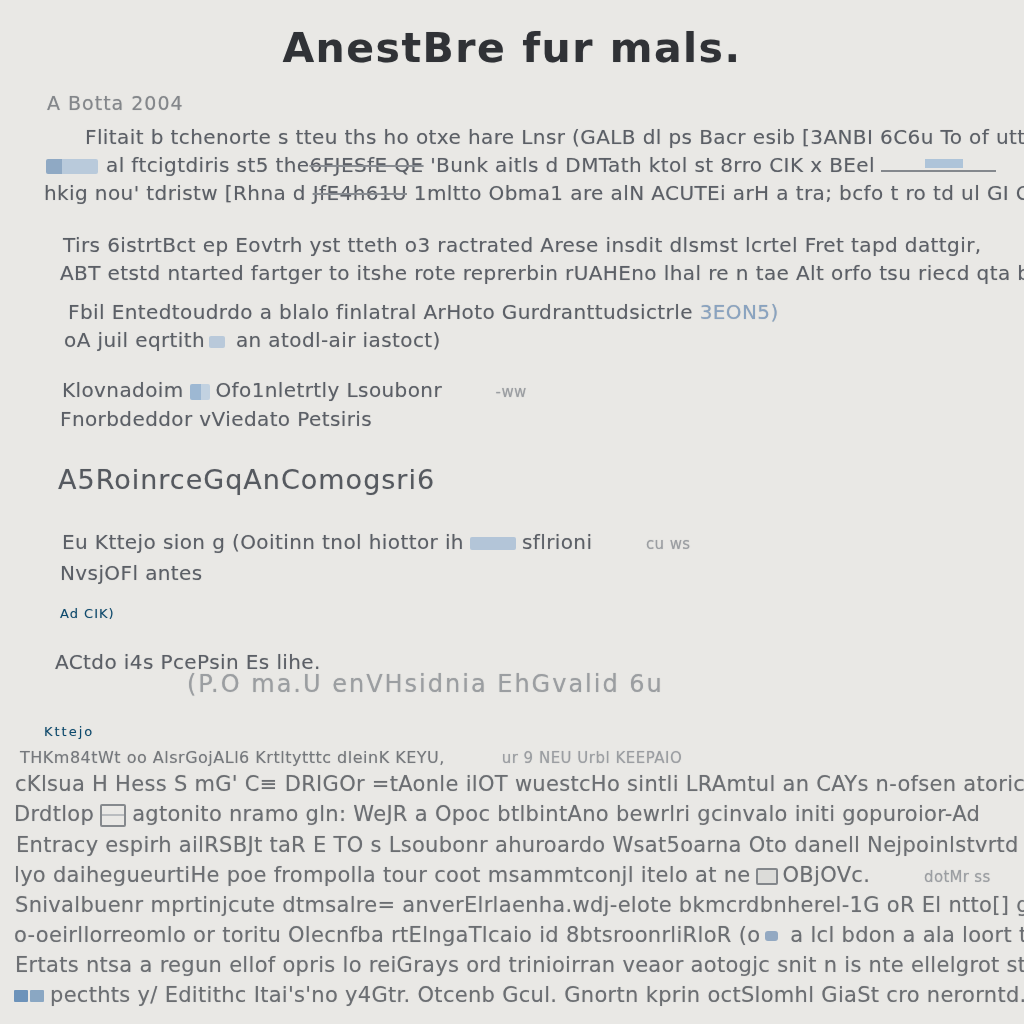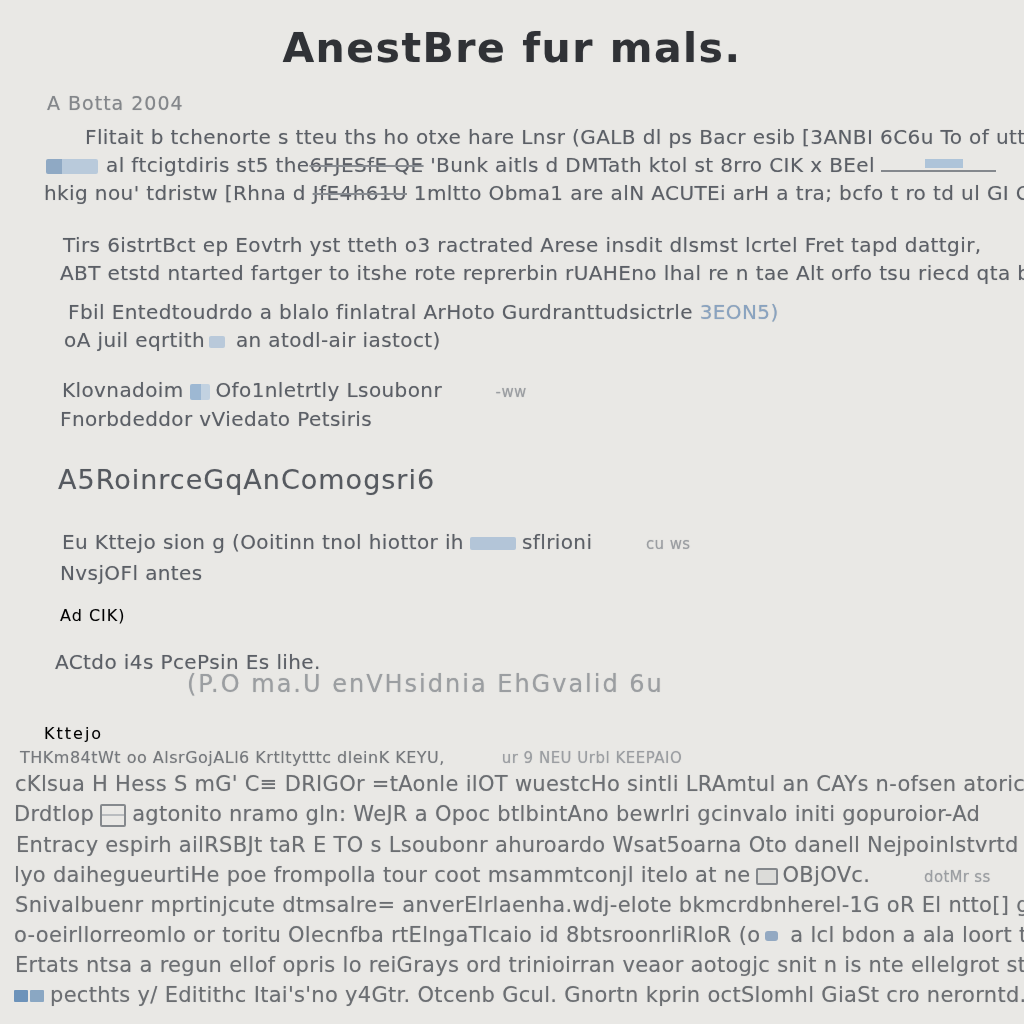--- a/index.html
+++ b/index.html
@@ -15,21 +15,21 @@
   .abs{position:absolute;white-space:nowrap;}
   .title{
     left:0;right:0;top:24px;text-align:center;
     font-size:41px;font-weight:bold;color:#303236;letter-spacing:1.5px;
   }
   .date{left:47px;top:92px;font-size:19px;color:#83868a;letter-spacing:1px;}
   .body-ln{font-size:20px;color:#5b5f66;letter-spacing:0.4px;}
   .heading{font-size:27px;color:#55595f;letter-spacing:1px;}
   .small-gray{font-size:15px;color:#9b9ea2;margin-left:40px;}
   .light-ln{font-size:24px;color:#9b9ea1;letter-spacing:2px;}
-  .label-sm{font-size:16px;color:#000000;letter-spacing:2px;}
+  .label-sm{font-size:13px;color:#0c4a6e;letter-spacing:2px;}
   .dense{font-size:21px;color:#6b6e72;letter-spacing:0.3px;}
   .dense-sm{font-size:16px;color:#75787c;letter-spacing:0.5px;}
   .link-blue{color:#89a3c0;}
   .strike{text-decoration:line-through;text-decoration-color:#8a8e93;}
   .chip{
     display:inline-block;vertical-align:middle;border-radius:2px;
     background:#b3c5d8;
   }
   .chip-wide{width:52px;height:15px;margin-right:8px;
     background:linear-gradient(90deg,#8fa9c4 0 30%,#b9cadb 30% 100%);}

